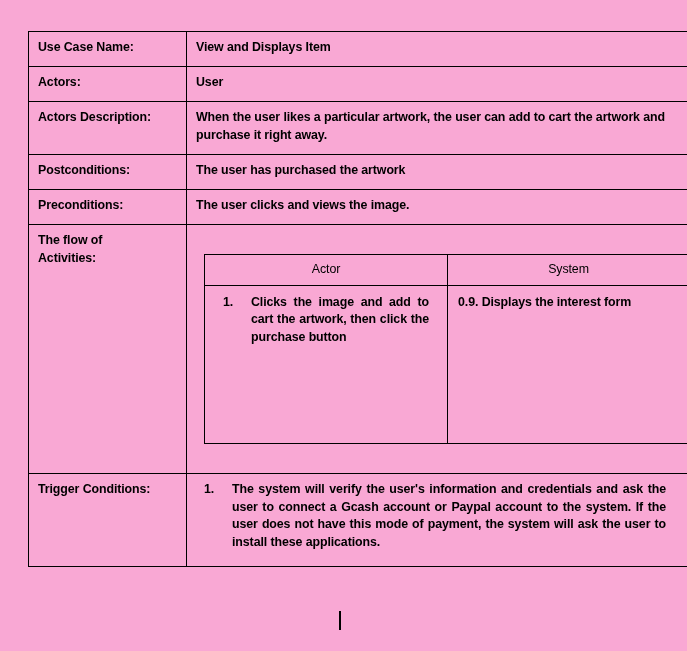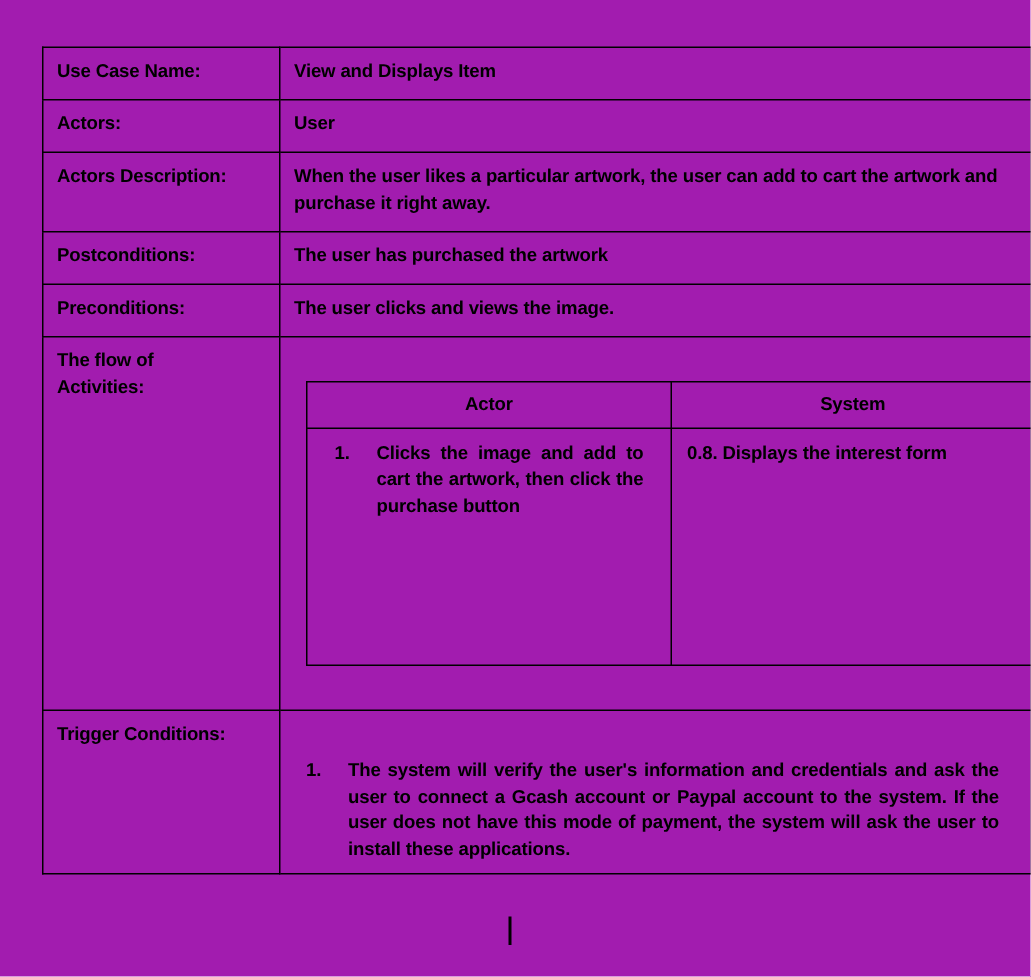--- a/index.html
+++ b/index.html
@@ -15,21 +15,21 @@
     font-family: "Liberation Sans", sans-serif;
     color: #000000;
     overflow: hidden;
   }
 
   #page {
     position: absolute;
     left: 0; top: 0;
     width: 687px;
     height: 651px;
-    background: #a21caf;
+    background: #f9a8d4;
   }
 
   
   table.usecase {
     position: absolute;
     left: 28px;
     top: 31px;
     width: 623px;
     border-collapse: collapse;
     table-layout: fixed;
@@ -69,21 +69,21 @@
   }
   table.flow td, table.flow th {
     border: 1.3px solid #000000;
     font-size: 12.4px;
     font-weight: bold;
     letter-spacing: -0.1px;
   }
   table.flow th {
     text-align: center;
     padding: 6px 4px 6px 4px;
-    font-weight: bold;
+    font-weight: normal;
     height: 17px;
     vertical-align: middle;
     margin-top: 19px;
   }
   table.flow th.col-actor  { width: 234px; }
   table.flow th.col-system { width: 233px; }
   table.flow td.body-cell {
     vertical-align: top;
     height: 143px;
     padding: 8px 10px 6px 10px;
@@ -121,21 +121,21 @@
   .system-text {
     line-height: 1.42;
   }
 
   
   .except-list {
     margin-top: 1px;
   }
   .except-list > li { padding-left: 38px; }
   .except-list > li .num { left: 10px; }
-  .except-list > li .txt { width: 434px; margin-top: 24px; }
+  .except-list > li .txt { width: 434px; }
 
   
   .label-2line { line-height: 1.48; }
 
   
   .caret {
     position: absolute;
     left: 339px;
     top: 611px;
     width: 2px;
@@ -196,21 +196,21 @@
                 <td class="body-cell">
                   <ol class="numlist actor-list">
                     <li>
                       <span class="num">1.</span>
                       <span class="txt">Clicks the image and add to cart the artwork, then click the purchase button</span>
                     </li>
                   </ol>
                 </td>
                 <td class="body-cell">
                   <div class="system-text">
-                    <span>0.8.</span>
+                    <span>0.9.</span>
                     <span>Displays the interest form</span>
                   </div>
                 </td>
               </tr>
             </tbody>
           </table>
 
         </td>
       </tr>
 

